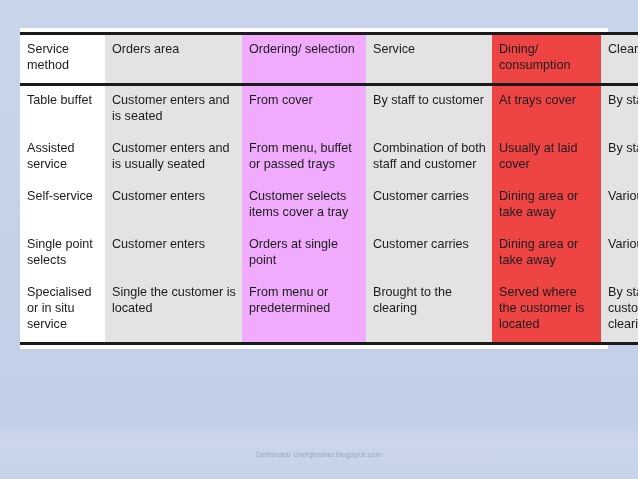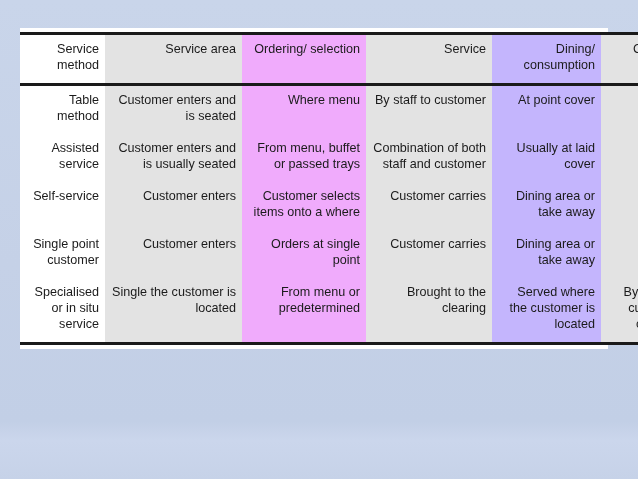--- a/index.html
+++ b/index.html
@@ -30,21 +30,21 @@
     box-sizing: border-box;
   }
   table.svc {
     width: 588px;
     border-collapse: collapse;
     table-layout: fixed;
     background: #ffffff;
   }
   table.svc td, table.svc th {
     vertical-align: top;
-    text-align: right;
+    text-align: left;
     padding: 7px 6px 9px 7px;
     font-size: 12.6px;
     line-height: 1.27;
     color: #1b1b1b;
     font-weight: normal;
     border: 0;
   }
   thead th {
     font-weight: bold;
     font-size: 13px;
@@ -57,21 +57,21 @@
     border-bottom: 3px solid #1a1a1a;
   }
   tbody tr:last-child {
     border-bottom: 3px solid #1a1a1a;
   }
   
   .c0 { width: 72px;  background: #ffffff; }
   .c1 { width: 124px; background: #e3e3e3; }
   .c2 { width: 111px; background: #f0abfc; }
   .c3 { width: 113px; background: #e3e3e3; margin-left: 8px; }
-  .c4 { width: 96px;  background: #c4b5fd; }
+  .c4 { width: 96px;  background: #ef4444; }
   .c5 { width: 72px;  background: #e3e3e3; }
   .caption {
     position: absolute;
     left: 0;
     top: 450px;
     width: 638px;
     text-align: center;
     font-size: 7.5px;
     letter-spacing: 0.1px;
     color: #9aa7bd;
@@ -81,66 +81,67 @@
 </head>
 <body>
 
 <div class="slide">
 
   <div class="table-frame">
     <table class="svc">
       <thead>
         <tr>
           <th class="c0">Service method</th>
-          <th class="c1">Service area</th>
+          <th class="c1">Orders area</th>
           <th class="c2">Ordering/ selection</th>
           <th class="c3">Service</th>
           <th class="c4">Dining/ consumption</th>
           <th class="c5">Clearing</th>
         </tr>
       </thead>
       <tbody>
         <tr>
-          <td class="c0">Table method</td>
+          <td class="c0">Table buffet</td>
           <td class="c1">Customer enters and is seated</td>
-          <td class="c2">Where menu</td>
+          <td class="c2">From cover</td>
           <td class="c3">By staff to customer</td>
-          <td class="c4">At point cover</td>
+          <td class="c4">At trays cover</td>
           <td class="c5">By staff</td>
         </tr>
         <tr>
           <td class="c0">Assisted service</td>
           <td class="c1">Customer enters and is usually seated</td>
           <td class="c2">From menu, buffet or passed trays</td>
           <td class="c3">Combination of both staff and customer</td>
           <td class="c4">Usually at laid cover</td>
           <td class="c5">By staff</td>
         </tr>
         <tr>
           <td class="c0">Self-service</td>
           <td class="c1">Customer enters</td>
-          <td class="c2">Customer selects items onto a where</td>
+          <td class="c2">Customer selects items cover a tray</td>
           <td class="c3">Customer carries</td>
           <td class="c4">Dining area or take away</td>
           <td class="c5">Various</td>
         </tr>
         <tr>
-          <td class="c0">Single point customer</td>
+          <td class="c0">Single point selects</td>
           <td class="c1">Customer enters</td>
           <td class="c2">Orders at single point</td>
           <td class="c3">Customer carries</td>
           <td class="c4">Dining area or take away</td>
           <td class="c5">Various</td>
         </tr>
         <tr>
           <td class="c0">Specialised or in situ service</td>
           <td class="c1">Single the customer is located</td>
           <td class="c2">From menu or predetermined</td>
           <td class="c3">Brought to the clearing</td>
           <td class="c4">Served where the customer is located</td>
           <td class="c5">By staff or customer clearing</td>
         </tr>
       </tbody>
     </table>
   </div>
 
+  <div class="caption">Delhindra/ chefqtrainer.blogspot.com</div>
 
 </div>
 
 </body></html>

